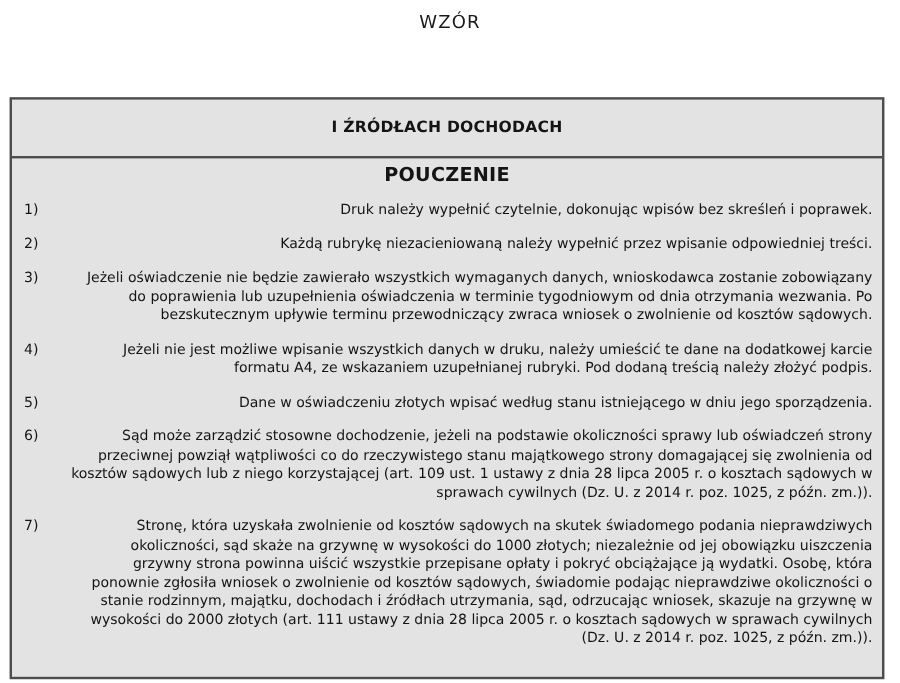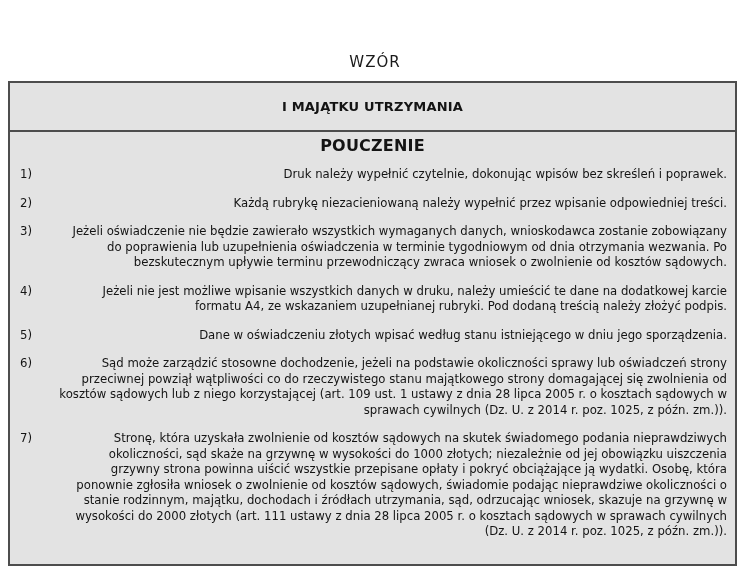--- a/index.html
+++ b/index.html
@@ -17,21 +17,20 @@
   }
   .watermark {
     position: absolute;
     top: 9px;
     left: 0;
     width: 100%;
     text-align: center;
     font-size: 15px;
     letter-spacing: 1px;
     color: #1a1a1a;
-    margin-top: 44px;
   }
   .form-box {
     position: absolute;
     left: 8px;
     top: 81px;
     width: 725px;
     height: 481px;
     background: #e3e3e3;
     border: 2px solid #4d4d4d;
     overflow: hidden;
@@ -74,21 +73,21 @@
   }
 </style>
 </head>
 <body>
 
 <div class="watermark">WZÓR</div>
 
 <div class="form-box">
 
   <div class="title-section">
-    <div>I MAJĄTKU UTRZYMANIA</div>
+    <div>I ŹRÓDŁACH DOCHODACH</div>
   </div>
 
   <div class="section-header">POUCZENIE</div>
 
   <div class="items">
 
     <div class="item">
       <span class="num">1)</span>
       <span class="text">Druk należy wypełnić czytelnie, dokonując wpisów bez skreśleń i poprawek.</span>
     </div>

